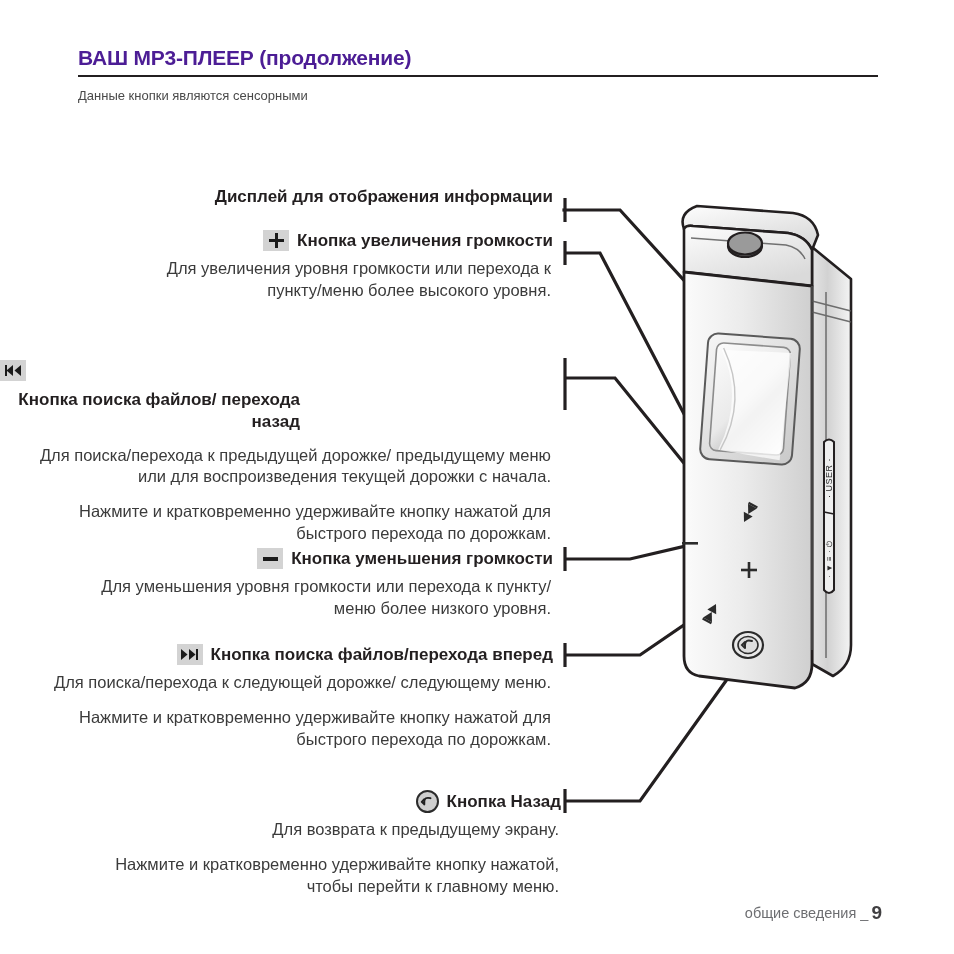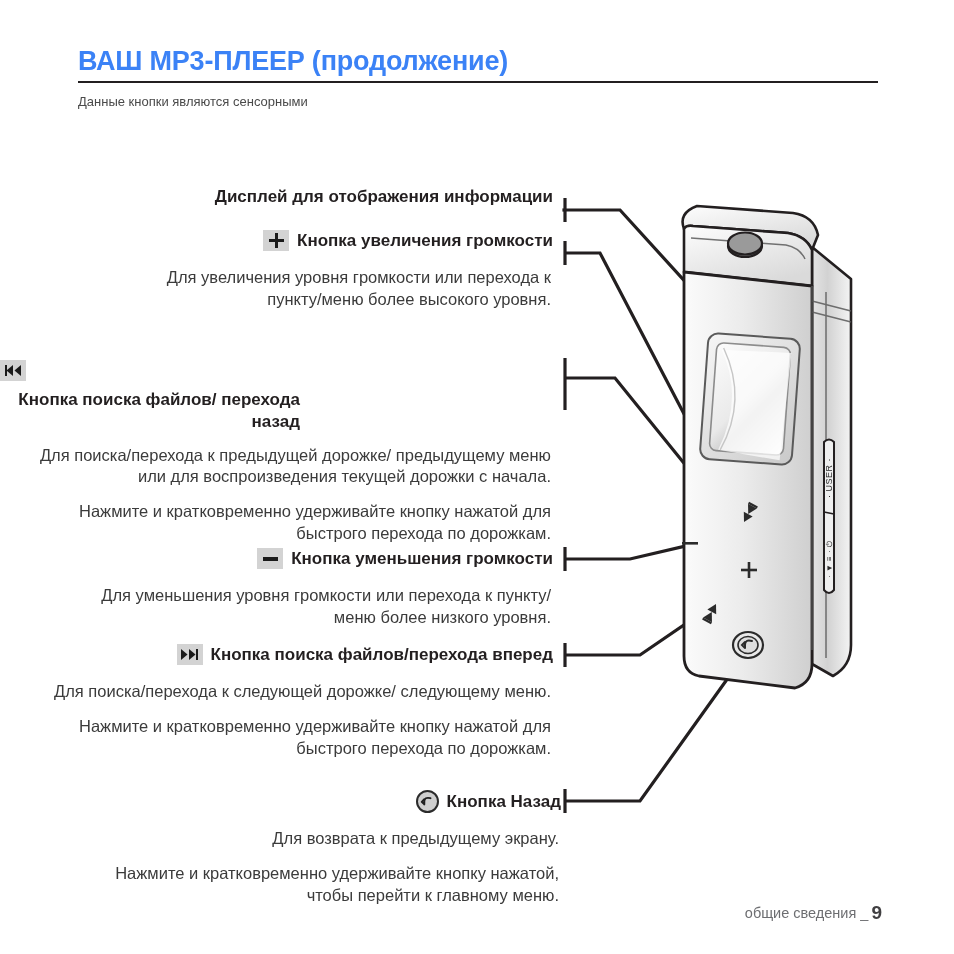--- a/index.html
+++ b/index.html
@@ -12,24 +12,24 @@
     position: relative;
     overflow: hidden;
   }
 
   
   #page-header {
     position: absolute;
     left: 78px; top: 46px; width: 800px;
   }
   #page-title {
-    font-size: 27px;
+    font-size: 21px;
     font-weight: bold;
     letter-spacing: -0.2px;
-    color: #3b82f6;
+    color: #4c1d95;
     line-height: 1.12;
     white-space: nowrap;
   }
   #title-rule {
     margin-top: 5px;
     border-bottom: 2px solid #231f20;
     width: 800px;
   }
   #subtitle {
     margin-top: 11px;
@@ -56,21 +56,21 @@
     color: #231f20;
     line-height: 1.28;
   }
   .co-head .co-head-text { text-align: right; }
 
   .co-body {
     font-size: 16.5px;
     color: #3b3b3b;
     text-align: right;
     line-height: 1.33;
-    margin-top: 15px;
+    margin-top: 6px;
     padding-right: 2px;
   }
   .co-body.gap { margin-top: 13px; }
 
   
   .chip {
     display: inline-flex;
     align-items: center;
     justify-content: center;
     background: #d3d3d3;

